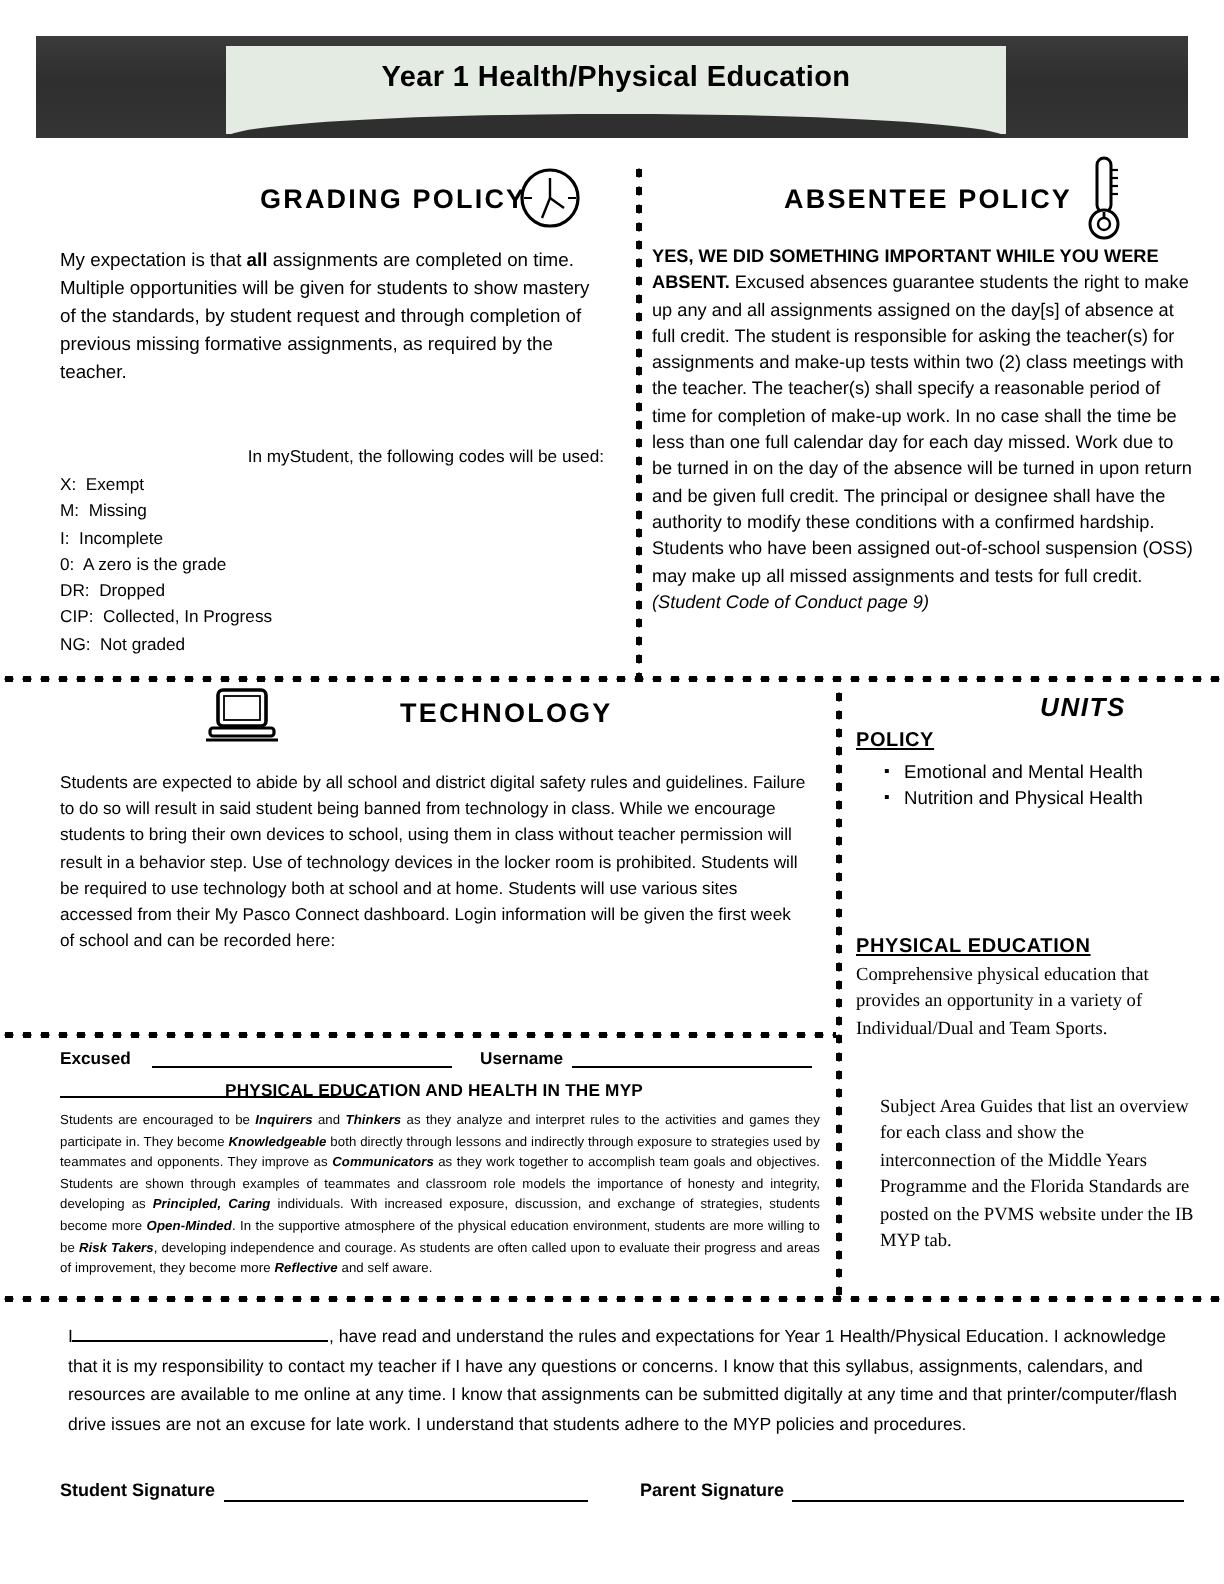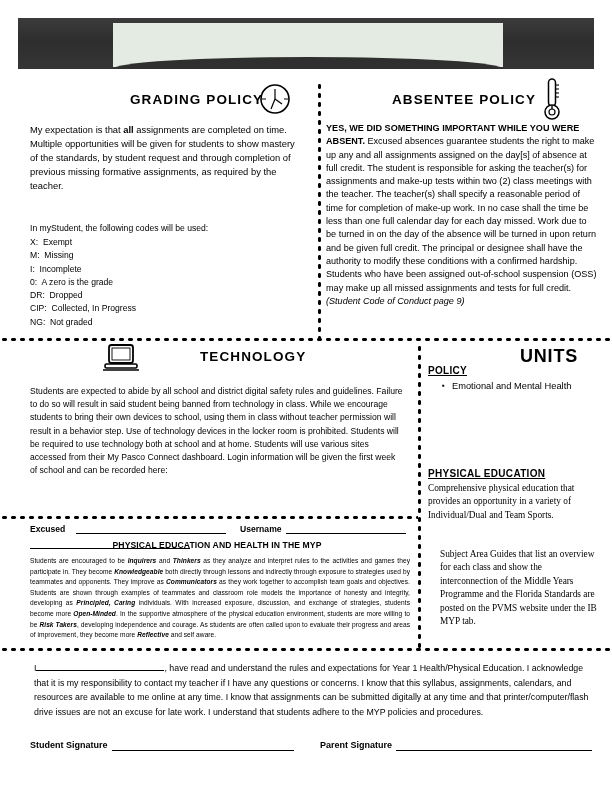--- a/index.html
+++ b/index.html
@@ -102,23 +102,24 @@
   .codes {
     position: absolute;
     font-size: 8.6px;
     line-height: 13.3px;
   }
   .codes div { white-space: pre; }
 
   
   .units-head {
     position: absolute;
-    font-size: 18px;
+    font-size: 13px;
     font-weight: bold;
     letter-spacing: 0.8px;
+    font-style: italic;
   }
   .unit-sub {
     position: absolute;
     font-size: 10px;
     font-weight: bold;
     text-decoration: underline;
     letter-spacing: 0.3px;
   }
   .unit-list {
     position: absolute;
@@ -195,20 +196,21 @@
     font-size: 9px;
     font-weight: bold;
   }
 </style>
 </head>
 <body>
 
 <div class="banner">
   <div class="banner-inner"></div>
   <div class="banner-curve"></div>
+  <div class="banner-title">Year 1 Health/Physical Education</div>
 </div>
 
 <div class="dots-h" style="left:0px; top:338px; width:612px;"></div>
 <div class="dots-v" style="left:318px; top:82px; height:258px;"></div>
 <div class="dots-v" style="left:418px; top:344px; height:308px;"></div>
 <div class="dots-h" style="left:0px; top:516px; width:418px;"></div>
 <div class="dots-h" style="left:0px; top:648px; width:612px;"></div>
 
 <div class="sec-head" style="left:98px; top:92px;">GRADING POLICY</div>
 
@@ -220,21 +222,21 @@
     <line x1="17" y1="17" x2="13" y2="27" stroke="#000000" stroke-width="1.2"></line>
     <line x1="4" y1="17" x2="8" y2="17" stroke="#000000" stroke-width="1"></line>
     <line x1="26" y1="17" x2="30" y2="17" stroke="#000000" stroke-width="1"></line>
   </svg>
 </div>
 
 <div class="body-text lead" style="left:30px; top:123px; width:272px;">
   <span>My expectation is that </span><b>all</b><span> assignments are completed on time.  Multiple opportunities will be given for students to show mastery of the standards, by student request and through completion of previous missing formative assignments, as required by the teacher.</span>
 </div>
 
-<div class="body-text" style="left:30px; top:222px; width:272px;">In myStudent, the following codes will be used:</div>
+<div class="body-text" style="left:30px; top:222px; width:272px;text-align:right;">In myStudent, the following codes will be used:</div>
 
 <div class="codes" style="left:30px; top:236px;">
   <div>X:  Exempt</div>
   <div>M:  Missing</div>
   <div>I:  Incomplete</div>
   <div>0:  A zero is the grade</div>
   <div>DR:  Dropped</div>
   <div>CIP:  Collected, In Progress</div>
   <div>NG:  Not graded</div>
 </div>
@@ -278,20 +280,21 @@
 <div class="rule" style="left:286px; top:533px; width:120px;"></div>
 
 <div class="rule" style="left:30px; top:548px; width:160px;"></div>
 
 <div class="units-head" style="left:520px; top:346px;">UNITS</div>
 
 <div class="unit-sub" style="left:428px; top:365px;">POLICY</div>
 
 <ul class="unit-list" style="left:442px; top:380px; width:162px;">
   <li>Emotional and Mental Health</li>
+  <li>Nutrition and Physical Health</li>
 </ul>
 
 <div class="unit-sub" style="left:428px; top:468px;">PHYSICAL EDUCATION</div>
 
 <div class="unit-para" style="left:428px; top:482px; width:170px;">Comprehensive physical education that provides an opportunity in a variety of Individual/Dual and Team Sports.</div>
 
 <div class="unit-para" style="left:440px; top:548px; width:160px;">Subject Area Guides that list an overview for each class and show the interconnection of the Middle Years Programme and the Florida Standards are posted on the PVMS website under the IB MYP tab.</div>
 
 <div class="myp-title" style="left:30px; top:540px; width:374px;">PHYSICAL EDUCATION AND HEALTH IN THE MYP</div>
 

